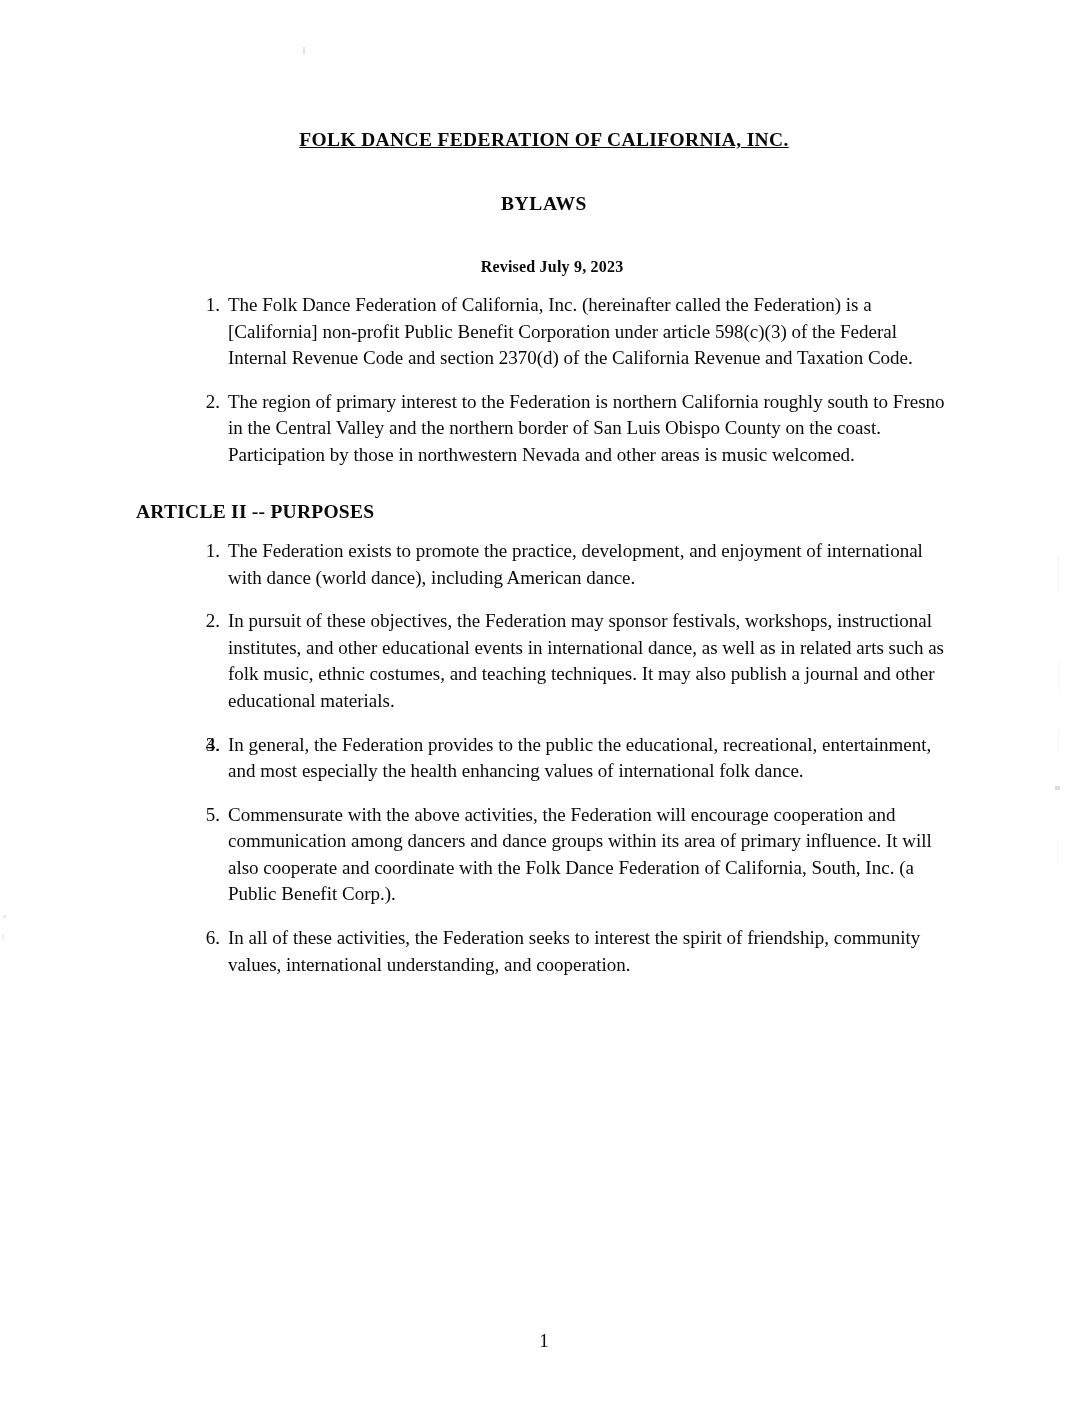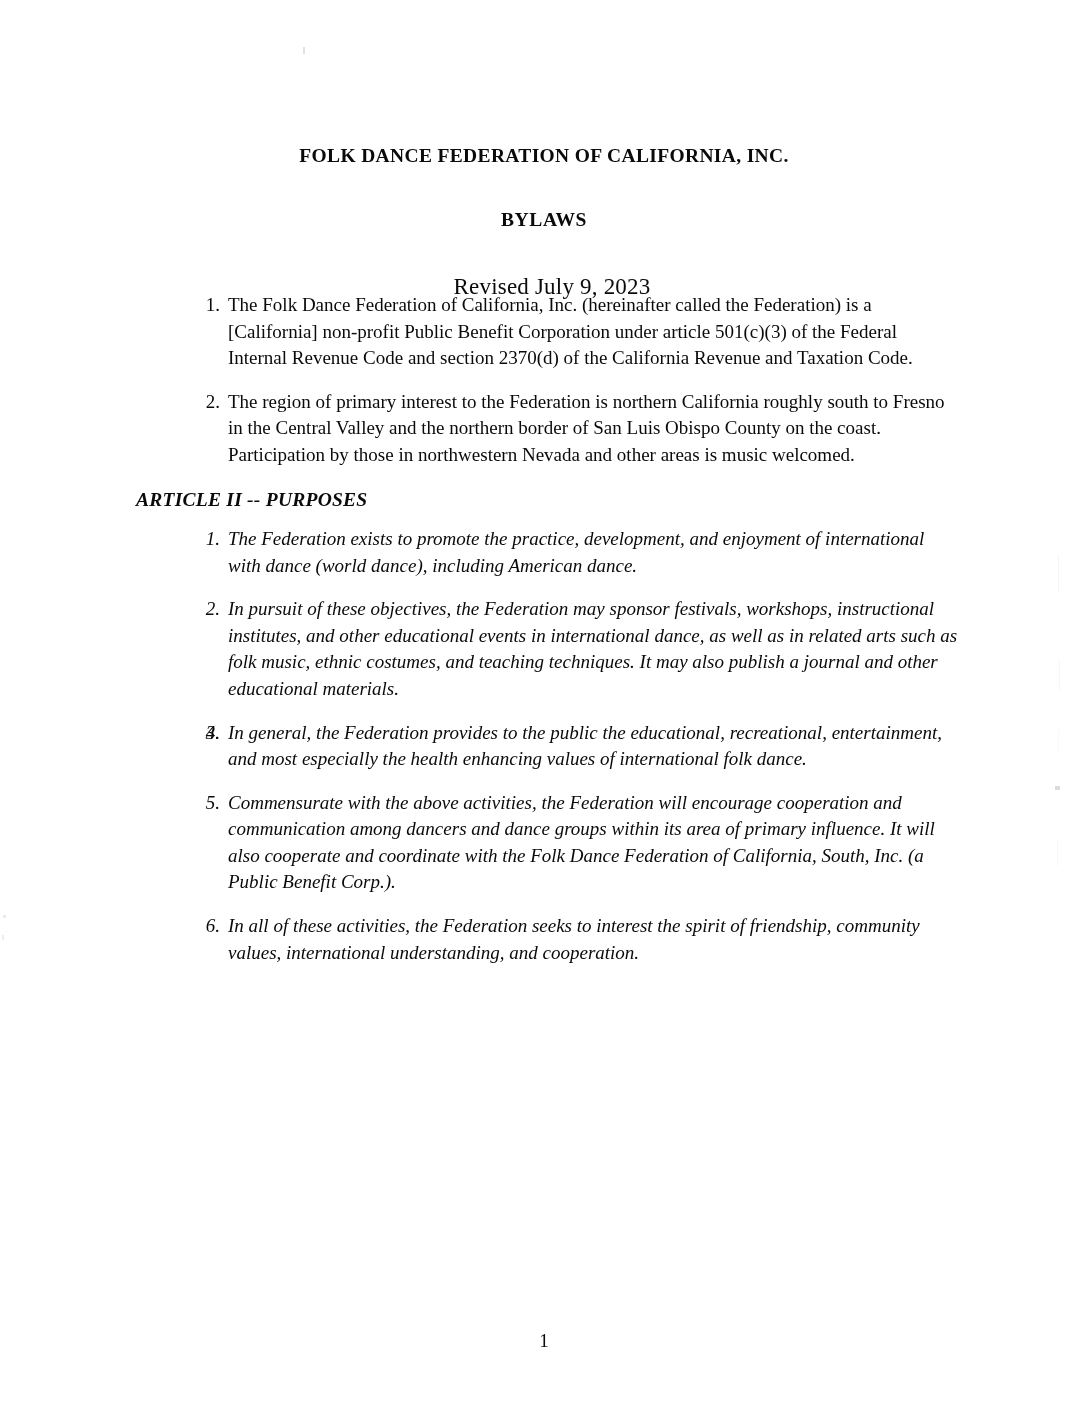--- a/index.html
+++ b/index.html
@@ -44,50 +44,50 @@
     left: 0;
     right: 0;
     top: 128px;
     text-align: center;
   }
   .doc-title {
     font-size: 19.5px;
     font-weight: bold;
     letter-spacing: 0.35px;
     line-height: 1.2;
-    margin: 16px;
+    margin: 0;
+    text-decoration: underline;
   }
   .doc-subtitle {
     font-size: 19.5px;
     font-weight: bold;
     letter-spacing: 0.6px;
     line-height: 1.2;
     margin: 41px 0 0 0;
   }
   .doc-revision {
-    font-size: 23px;
-    font-weight: normal;
+    font-size: 16px;
+    font-weight: bold;
     letter-spacing: 0.2px;
     line-height: 1.2;
     margin: 41px 0 0 16px;
   }
 
   
   .content {
     position: absolute;
     left: 136px;
     top: 292px;
     width: 822px;
   }
   .article {
     margin: 0;
   }
   .article + .article {
-    margin-top: 19px;
-    font-style: italic;
+    margin-top: 31px;
   }
   .article-heading {
     font-size: 19.5px;
     font-weight: bold;
     letter-spacing: 0.25px;
     line-height: 1.25;
     margin: 0 0 14px 0;
   }
   ol.clause-list {
     list-style: none;
@@ -148,21 +148,21 @@
     <h2 class="doc-subtitle">BYLAWS</h2>
     <div class="doc-revision">Revised July 9, 2023</div>
   </div>
 
   <div class="content">
 
     <section class="article">
       <ol class="clause-list">
         <li>
           <span class="clause-num">1.</span>
-          <span class="clause-text">The Folk Dance Federation of California, Inc. (hereinafter called the Federation) is a [California] non-profit Public Benefit Corporation under article 501(c)(3) of the Federal Internal Revenue Code and section 2370(d) of the California Revenue and Taxation Code.</span>
+          <span class="clause-text">The Folk Dance Federation of California, Inc. (hereinafter called the Federation) is a [California] non-profit Public Benefit Corporation under article 598(c)(3) of the Federal Internal Revenue Code and section 2370(d) of the California Revenue and Taxation Code.</span>
         </li>
         <li>
           <span class="clause-num">2.</span>
           <span class="clause-text">The region of primary interest to the Federation is northern California roughly south to Fresno in the Central Valley and the northern border of San Luis Obispo County on the coast. Participation by those in northwestern Nevada and other areas is music welcomed.</span>
         </li>
       </ol>
     </section>
 
     <section class="article">
       <h3 class="article-heading">ARTICLE II -- PURPOSES</h3>

